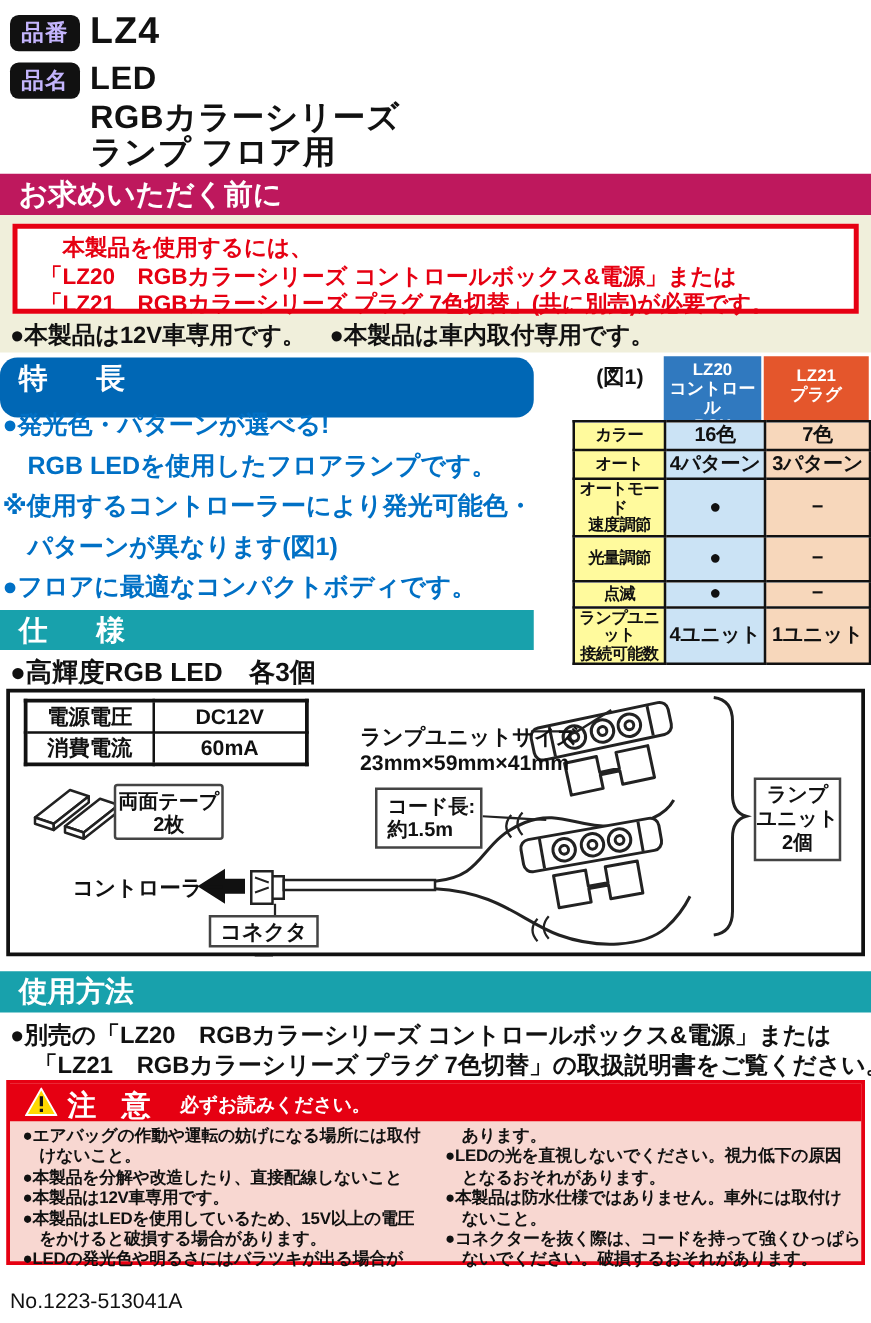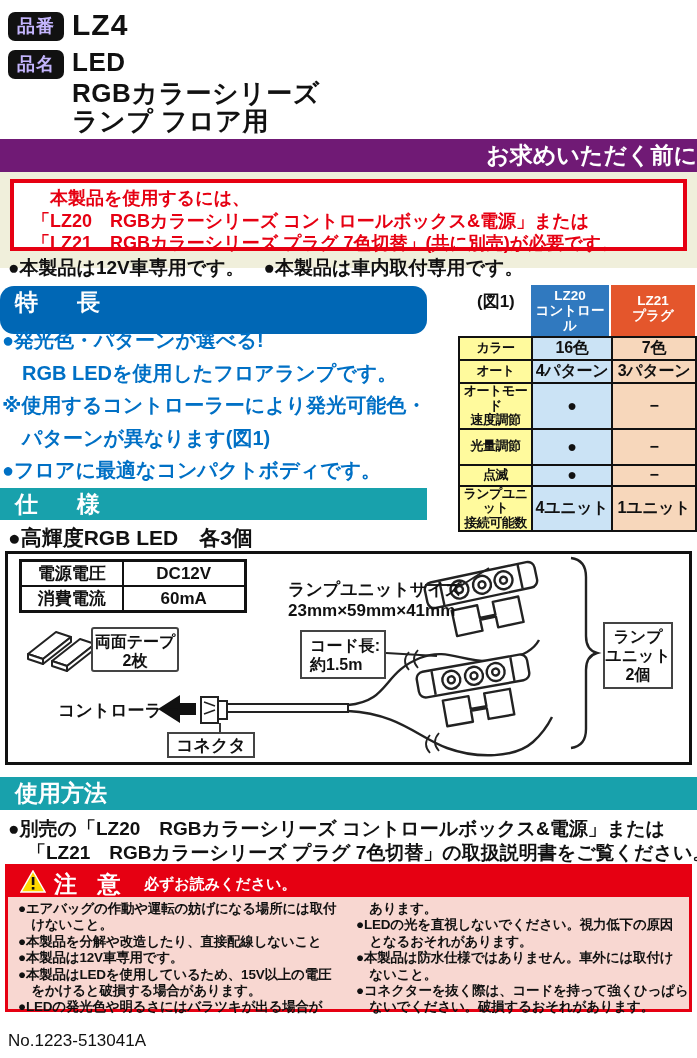--- a/index.html
+++ b/index.html
@@ -9,21 +9,21 @@
   .abs { position:absolute; }
 
   
   .badge { width:56px; height:29px; background:#111; color:#c4b5fd; border-radius:7px;
            font-size:18px; line-height:29px; text-align:center; letter-spacing:1px; }
   .prodno { font-size:30px; letter-spacing:1px; }
   .prodname { font-size:26px; letter-spacing:0.5px; }
 
   
   .bar { color:#fff; font-size:23px; line-height:32px; padding-left:15px; }
-  .bar-green { background:#701a75;text-align:right; }
+  .bar-green { background:#be185d; }
   .bar-blue  { background:#0067b5; letter-spacing:8px; }
   .bar-teal  { background:#18a1ac; }
   .bar-teal.sp { letter-spacing:8px; }
 
   .beige { background:#f0efdb; }
   .noticebox { background:#fff; border:4px solid #e60012; color:#e60012;
                font-size:18px; line-height:22.5px; white-space:pre; padding:4px 0 0 18px; }
   .bullets12v { font-size:19px; }
 
   .features { color:#0070c5; font-size:20px; line-height:32.5px; white-space:pre; }
@@ -69,21 +69,21 @@
 <div class="page">
 
   <div class="abs badge" style="left:8px; top:12px;">品番</div>
   <div class="abs prodno" style="left:72px; top:8px;">LZ4</div>
   <div class="abs badge" style="left:8px; top:50px;">品名</div>
   <div class="abs prodname" style="left:72px; top:47px;">LED</div>
   <div class="abs prodname" style="left:72px; top:76px;">RGBカラーシリーズ</div>
   <div class="abs prodname" style="left:72px; top:104px;">ランプ フロア用</div>
 
   <div class="abs bar bar-green" style="left:0; top:139px; width:697px; height:33px;">お求めいただく前に</div>
-  <div class="abs beige" style="left:0; top:172px; width:697px; height:96px;">
+  <div class="abs beige" style="left:0; top:172px; width:697px; height:110px;">
     <div class="abs noticebox" style="left:10px; top:7px; width:677px; height:72px;">　本製品を使用するには、
 「LZ20　RGBカラーシリーズ コントロールボックス&amp;電源」または
 「LZ21　RGBカラーシリーズ プラグ 7色切替」(共に別売)が必要です。</div>
     <div class="abs bullets12v" style="left:8px; top:83px;">●本製品は12V車専用です。　●本製品は車内取付専用です。</div>
   </div>
 
   <div class="abs bar bar-blue" style="left:0; top:286px; width:427px; height:48px;border-radius:14px;">特　長</div>
   <div class="abs features" style="left:2px; top:324px; width:460px;">●発光色・パターンが選べる!
 　RGB LEDを使用したフロアランプです。
 ※使用するコントローラーにより発光可能色・

